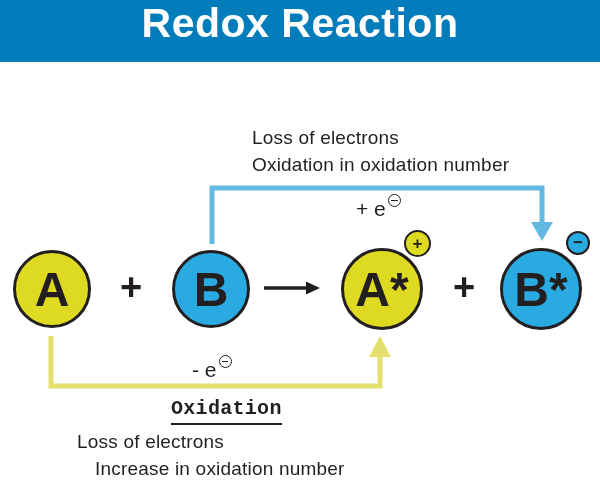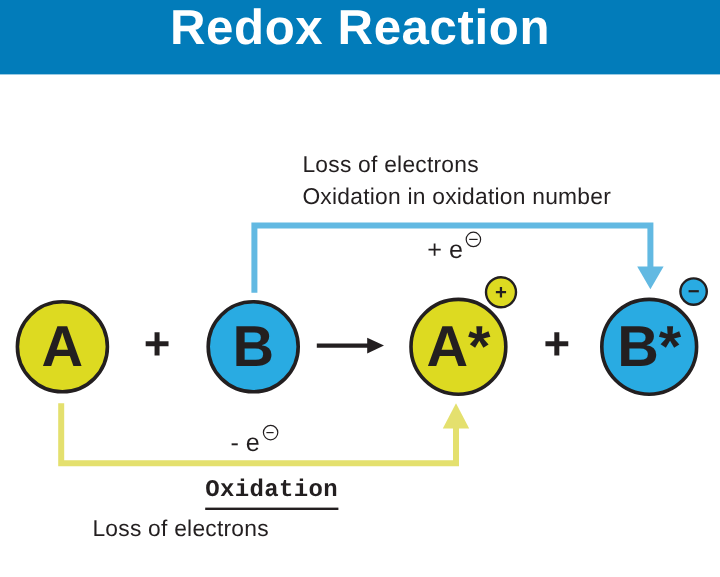--- a/index.html
+++ b/index.html
@@ -132,14 +132,15 @@
   <div class="species c-b2">
     <span>B*</span>
   </div>
   <div class="badge badge-minus">−</div>
 
   <div class="e-label minus-e">
     <span>- e</span><span class="sup-circ"><span class="dash"></span></span>
   </div>
   <div class="section-label oxidation-label">Oxidation</div>
   <div class="desc-line ox-line1">Loss of electrons</div>
+  <div class="desc-line ox-line2">Increase in oxidation number</div>
 
 </div>
 
 </body></html>

